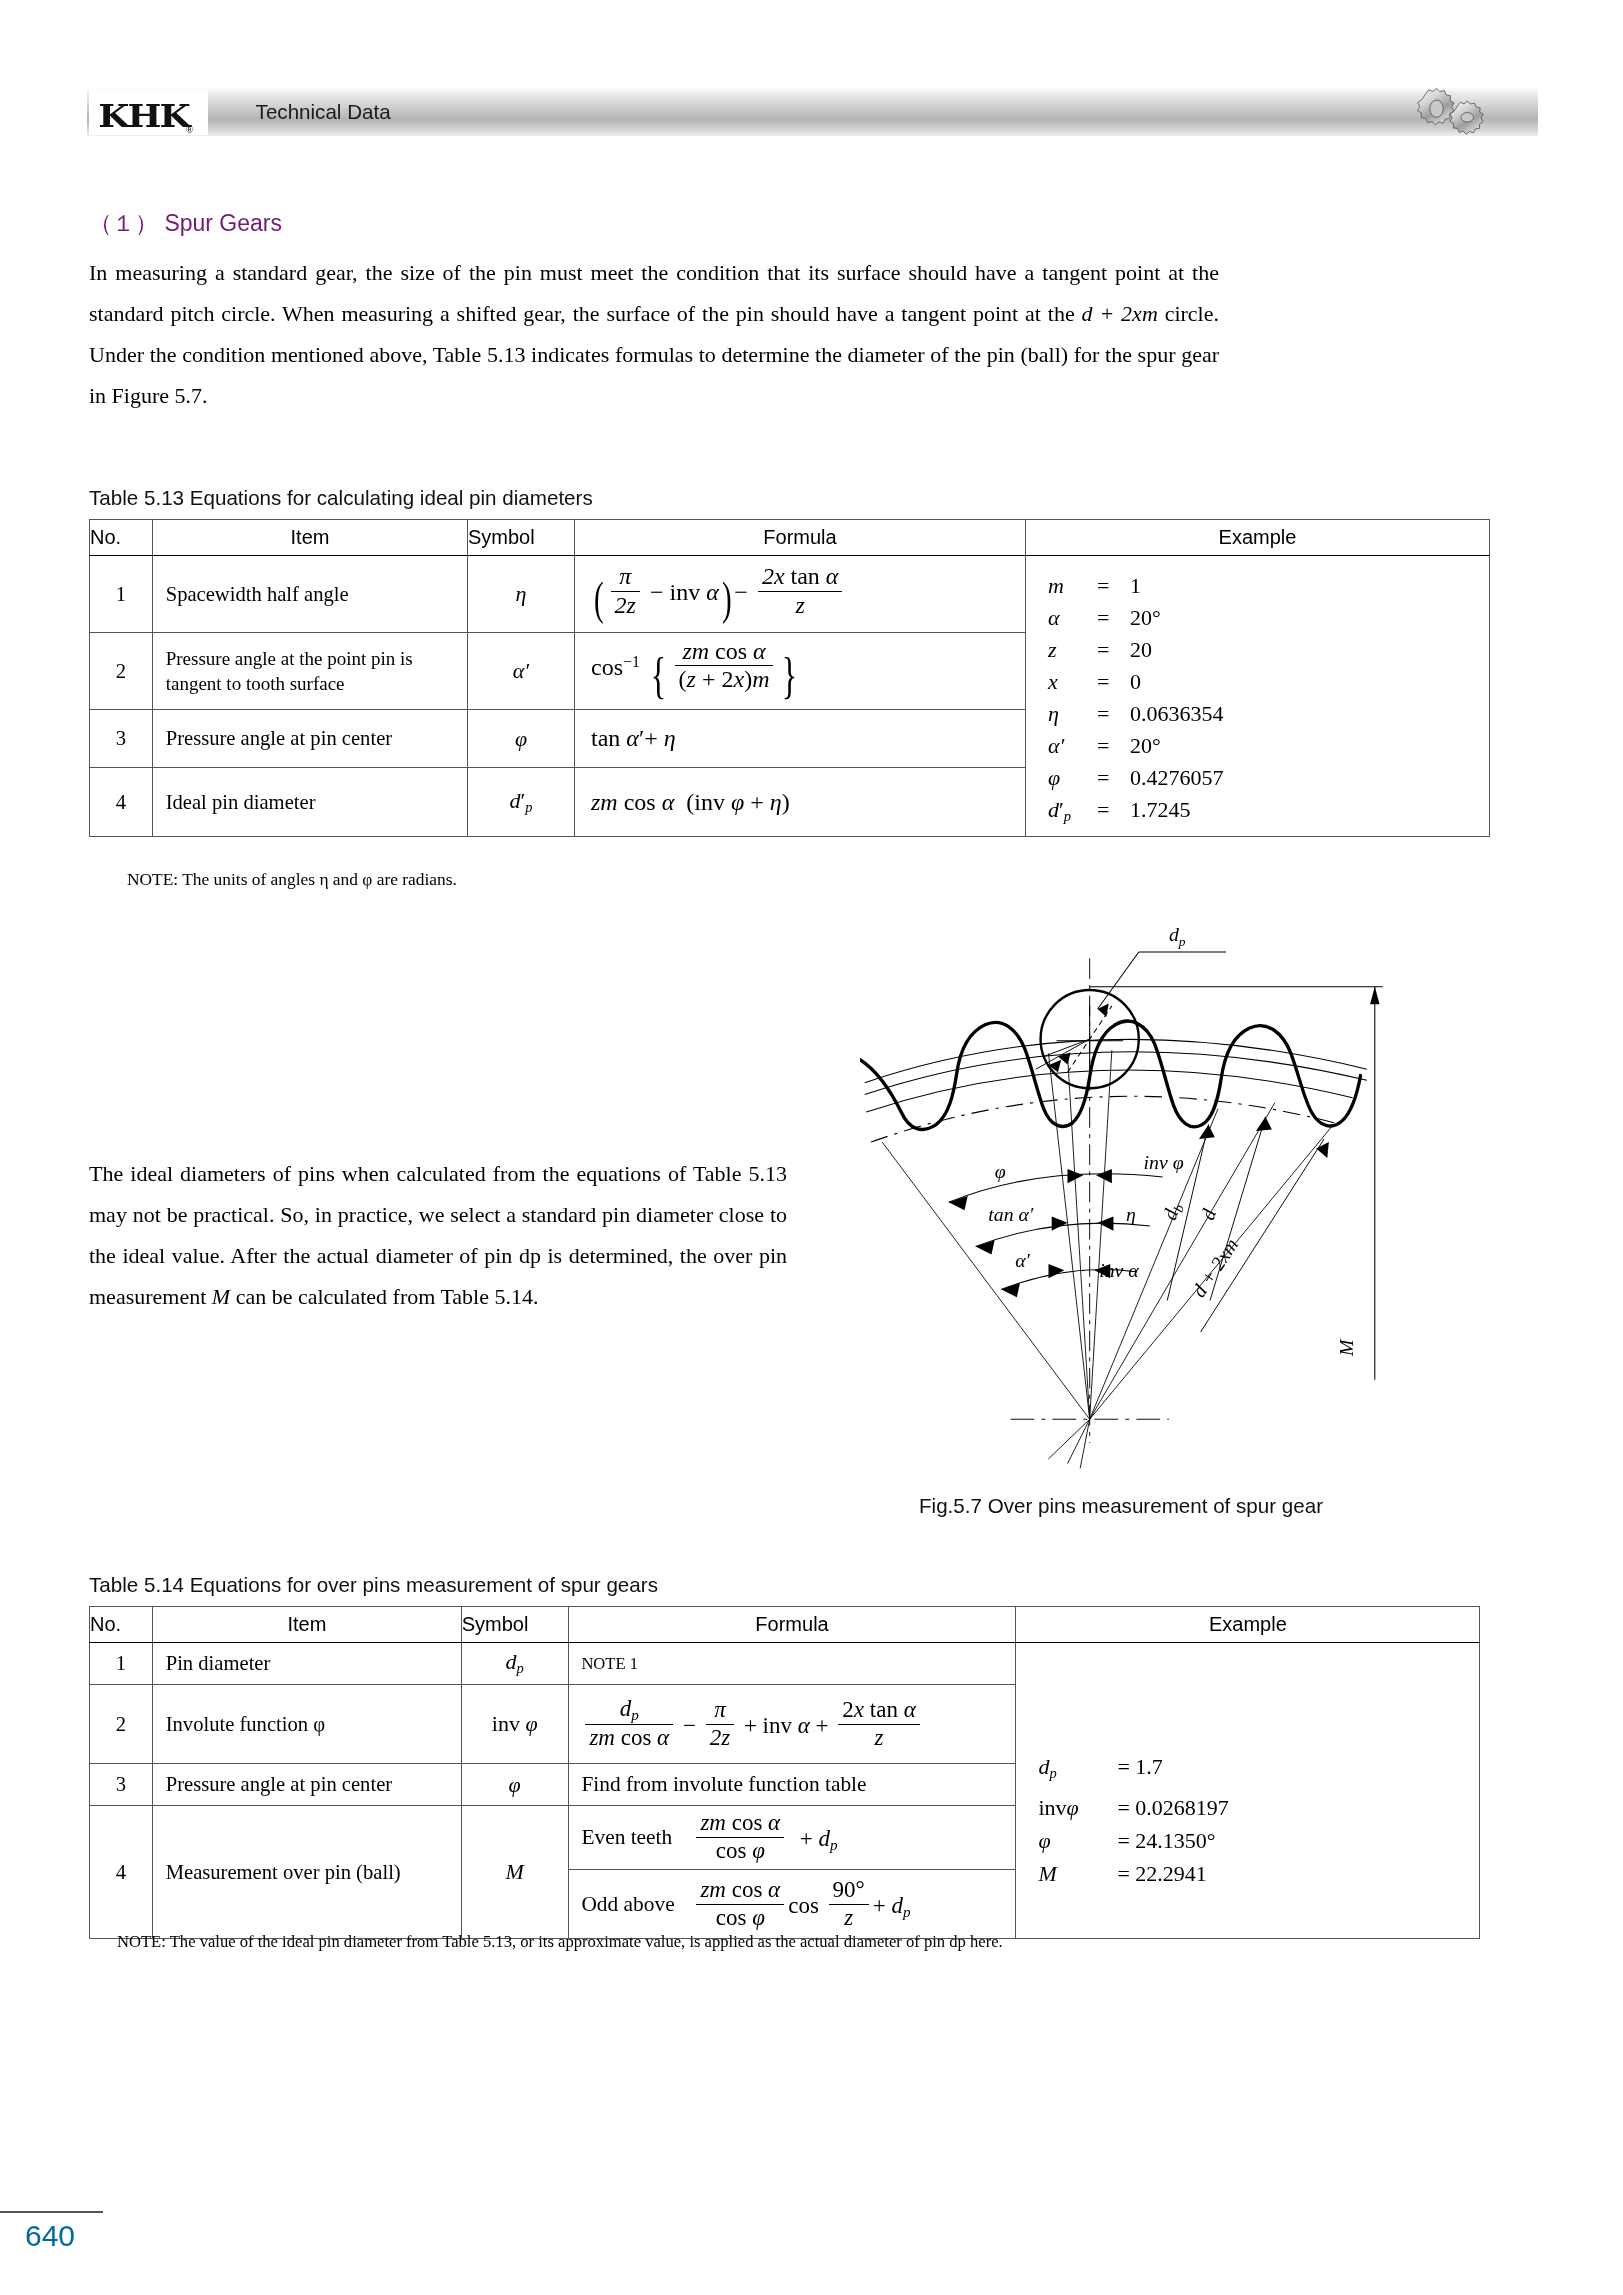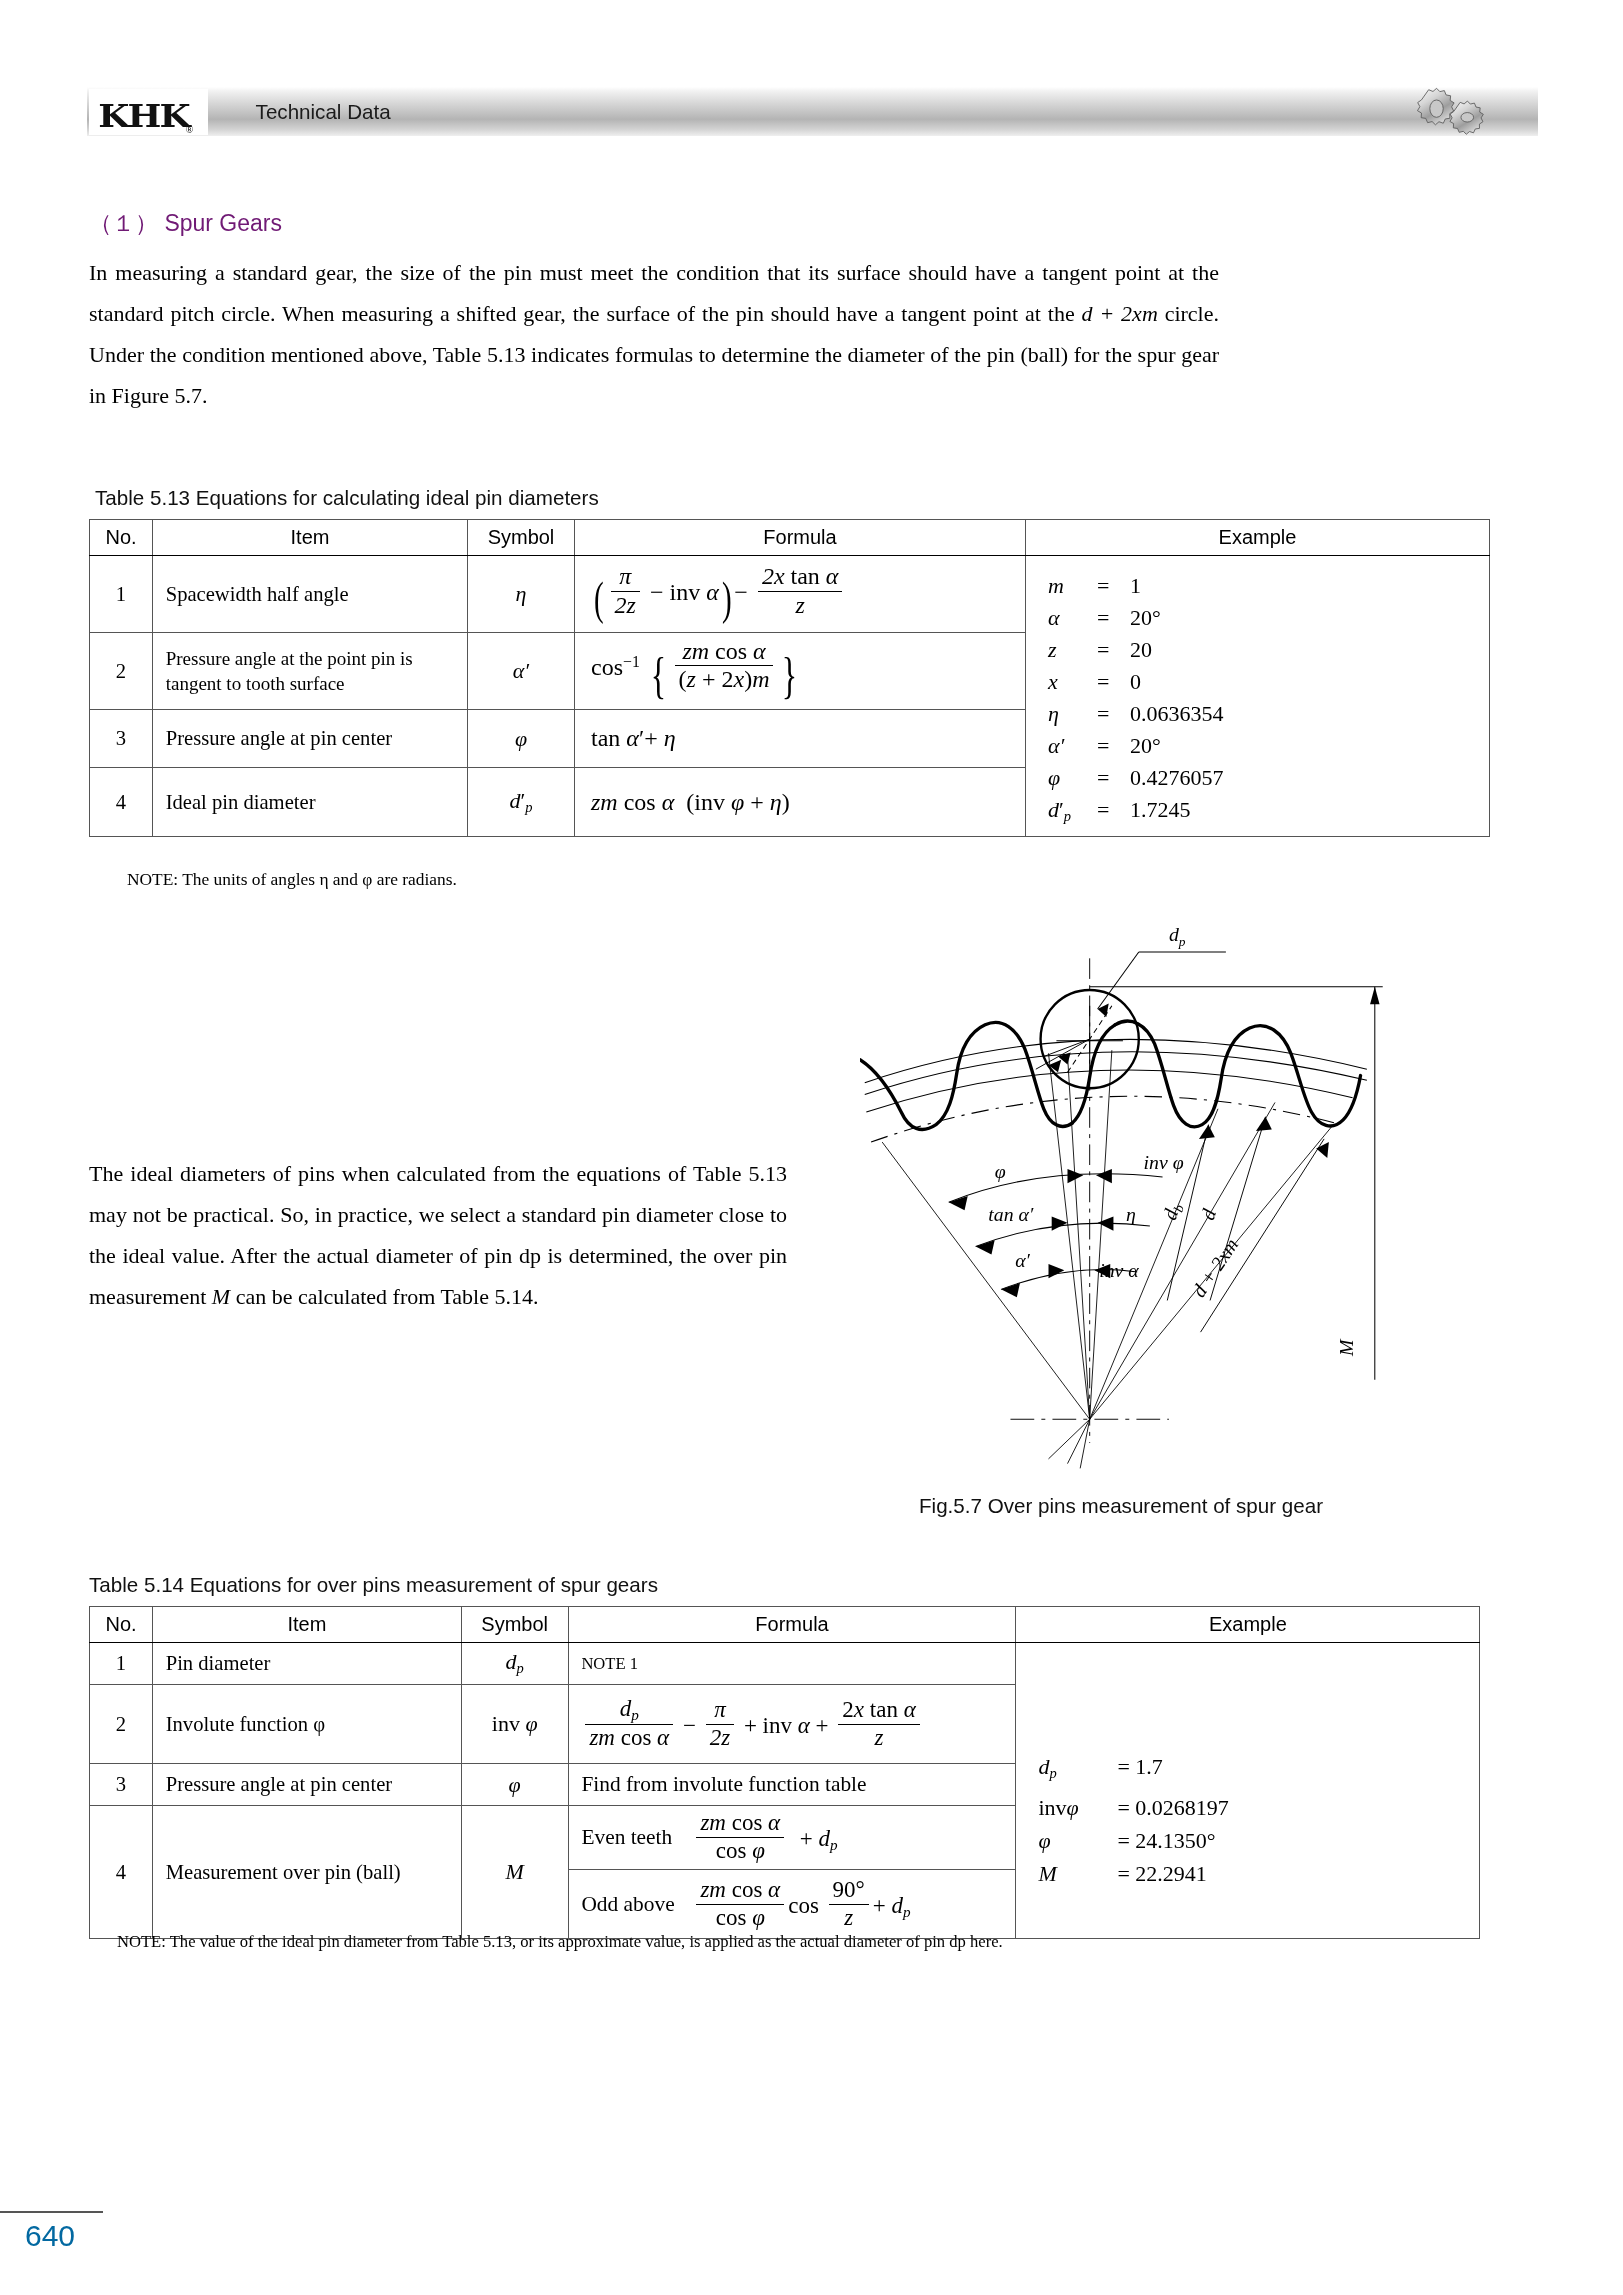--- a/index.html
+++ b/index.html
@@ -86,40 +86,40 @@
 
   .it { font-style: italic; }
 
   
   .tbl-cap {
     position: absolute;
     font-family: "Liberation Sans", sans-serif;
     font-size: 20.6px;
     color: #111;
   }
-  #cap13 { left: 95px; top: 486px; }
+  #cap13 { left: 89px; top: 486px; }
   #cap14 { left: 89px; top: 1573px; }
 
   
   table.doc {
     position: absolute;
     border-collapse: collapse;
     background: #fff;
   }
   table.doc td, table.doc th {
     border: 0.8px solid #555;
     padding: 0;
     vertical-align: middle;
     font-weight: normal;
   }
   table.doc { border: 1.6px solid #000; }
   .thead td {
     font-family: "Liberation Sans", sans-serif;
     font-size: 20px;
-    text-align: center;
+    text-align: left;
     height: 35px;
     border-bottom: 1.6px solid #000 !important;
   }
   .cell-no   { width: 62px;  text-align: center; font-size: 20.6px; }
   .cell-item { width: 295px; font-size: 20.6px; padding-left: 12.7px !important; }
   .cell-sym  { width: 106px; text-align: center; font-size: 22px; }
   .cell-form { width: 434px; font-size: 22px; padding-left: 16px !important; }
   .cell-ex   { width: 463px; vertical-align: top; }
 
   #t13 { left: 89px; top: 519px; }

